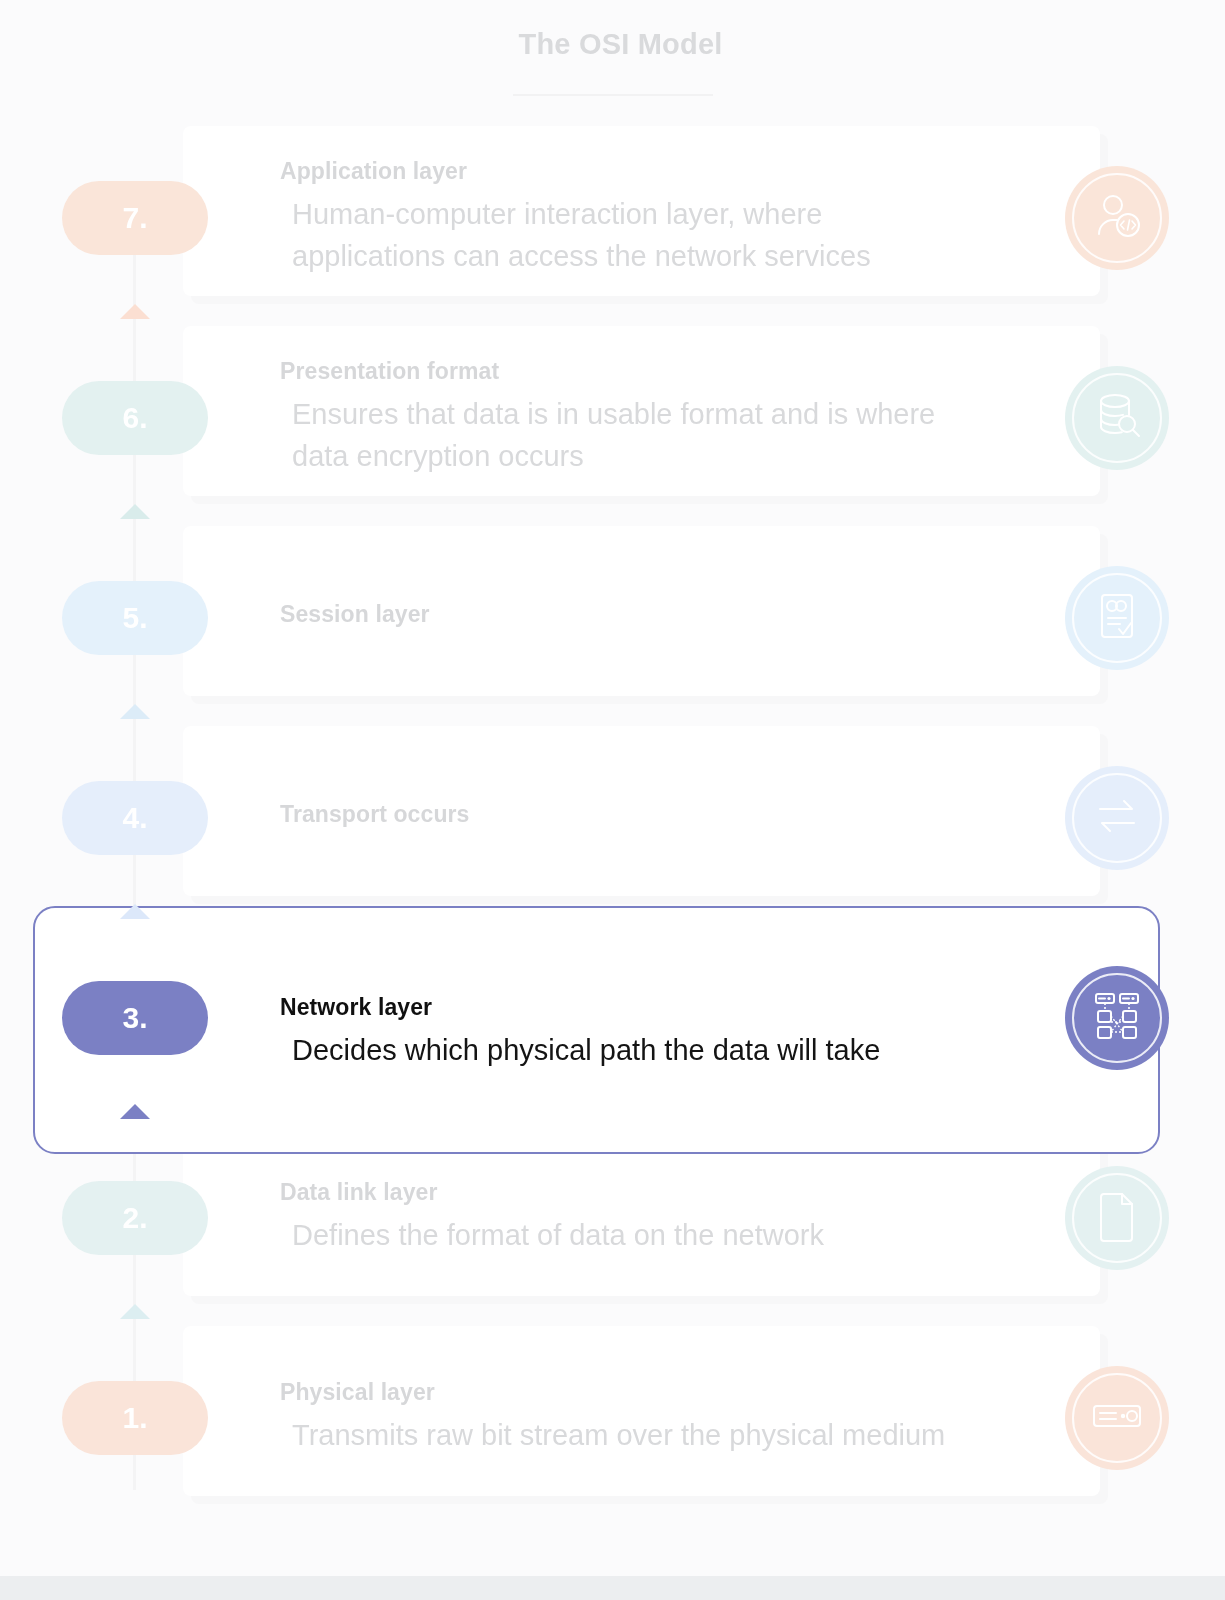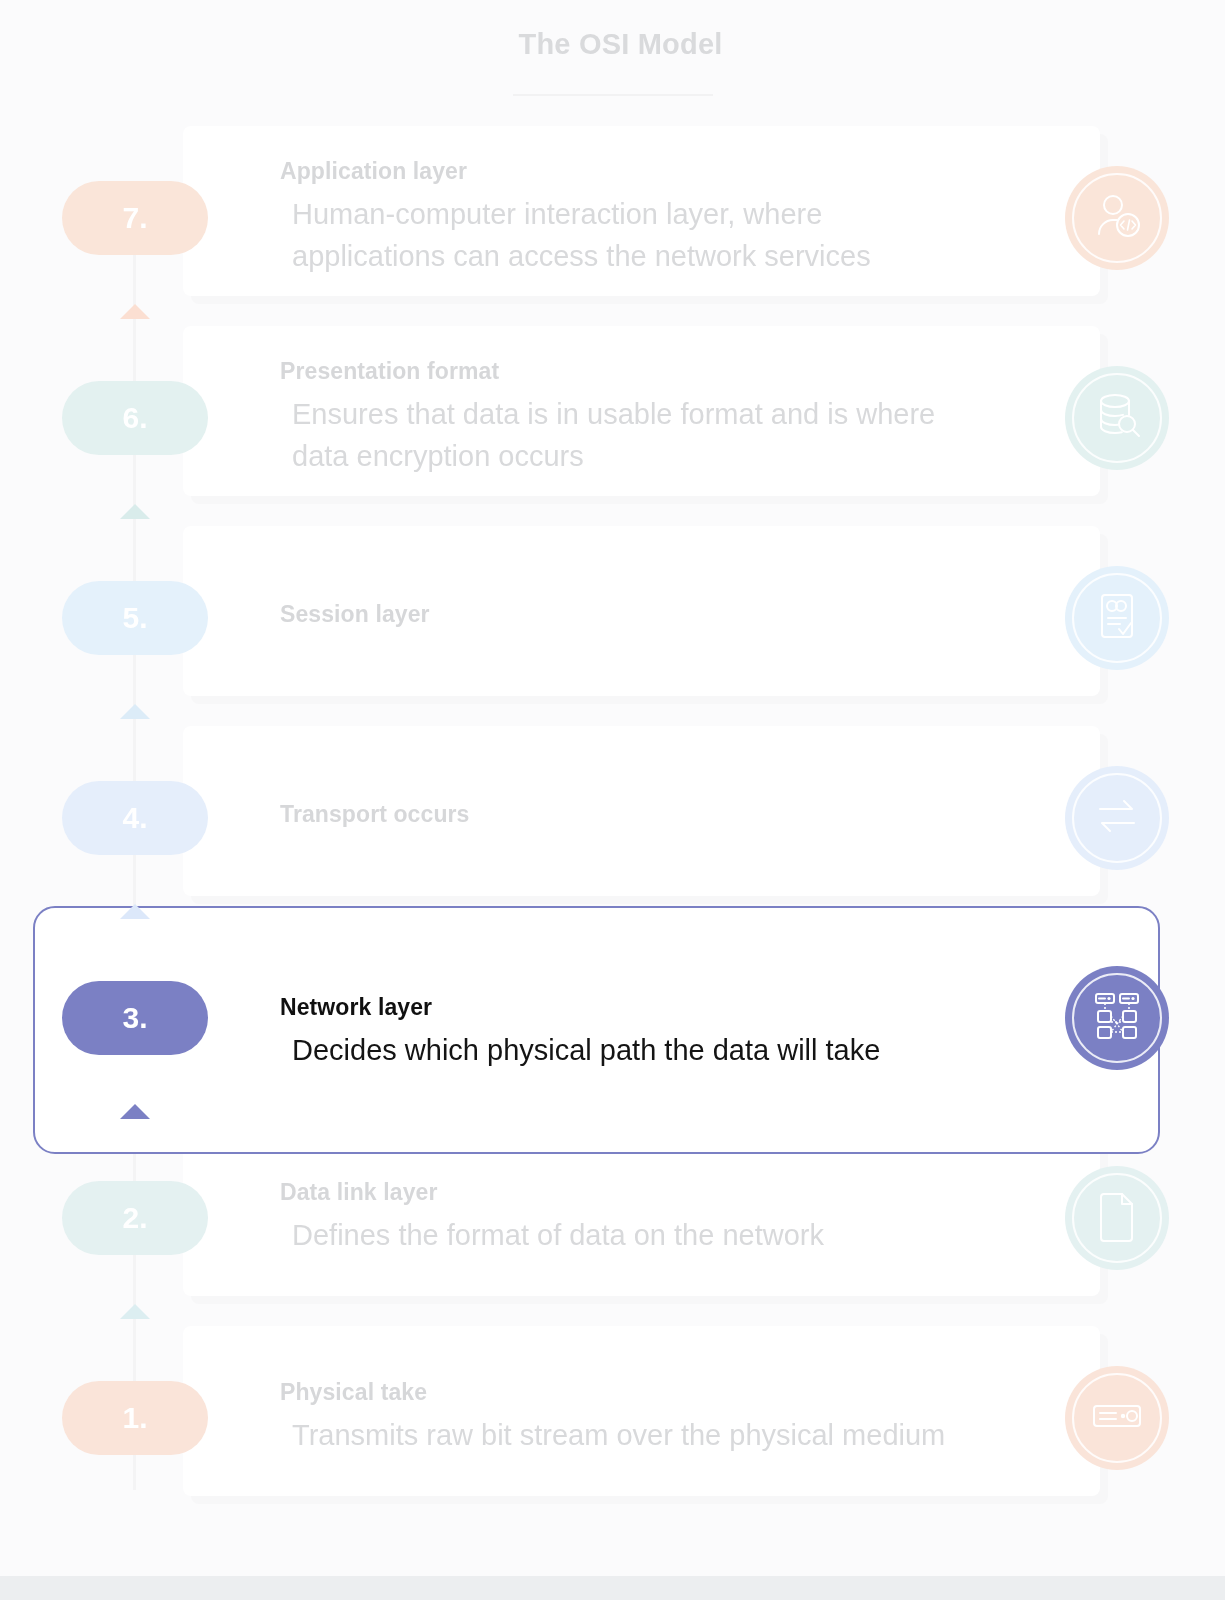--- a/index.html
+++ b/index.html
@@ -327,21 +327,21 @@
         </div>
       </div>
       <div class="arrow" style="border-bottom: 15px solid rgb(220, 238, 241); top: 1186px;"></div>
       <div class="row">
         <div class="card-shadow"></div>
         <div class="card"></div>
         <div class="badge" style="background: rgb(250, 228, 217);">
           <span>1.</span>
         </div>
         <div class="txt">
-          <div class="layer-title">Physical take</div>
+          <div class="layer-title">Physical layer</div>
           <div class="layer-desc">Transmits raw bit stream over the physical medium</div>
         </div>
         <div class="iconwrap" style="background: rgb(250, 228, 217);">
           <div class="ring"></div>
           <span><svg width="54" height="54" viewBox="0 0 54 54">
               <rect x="4" y="17" width="46" height="20" rx="3" fill="none" stroke="#ffffff" stroke-width="2" stroke-linecap="round" stroke-linejoin="round"></rect>
               <path d="M10 24 h16 M10 30 h16" fill="none" stroke="#ffffff" stroke-width="2" stroke-linecap="round" stroke-linejoin="round"></path>
               <circle cx="33" cy="27" r="2.2" fill="#ffffff" stroke="none"></circle>
               <circle cx="42" cy="27" r="5" fill="none" stroke="#ffffff" stroke-width="2" stroke-linecap="round" stroke-linejoin="round"></circle>
             </svg></span>

